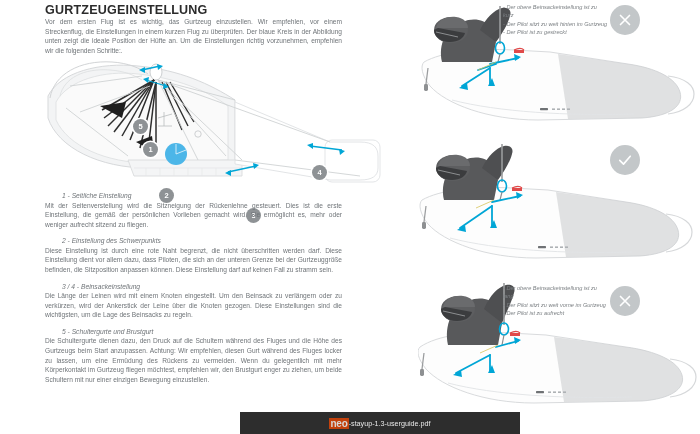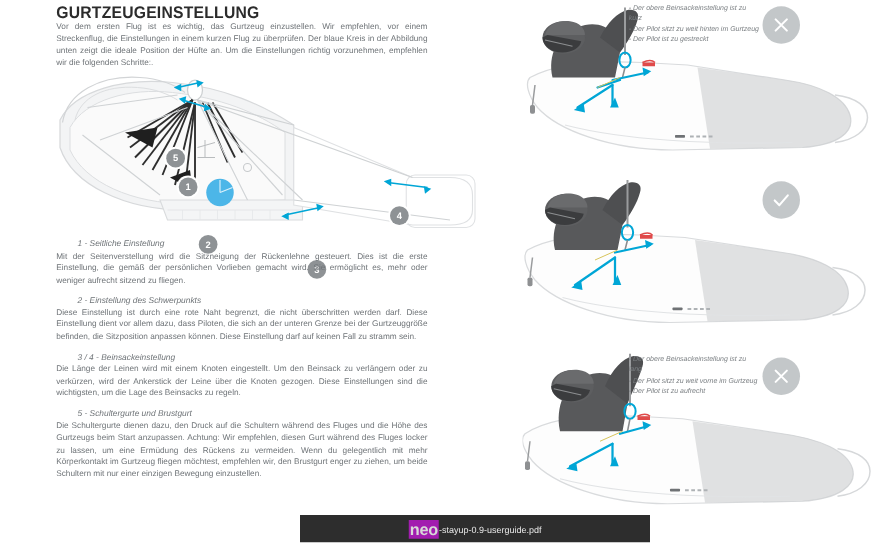--- a/index.html
+++ b/index.html
@@ -83,22 +83,22 @@
   .footer-bar {
     position: absolute; left: 240px; bottom: 0; width: 280px; height: 22px;
     background: #2d2d2d;
     display: flex; align-items: center; justify-content: center;
   }
   .file-chip {
     display: flex; align-items: center; gap: 0px;
     font-size: 7.2px; color: #e9e9e9;
   }
   .file-prefix {
-    background: #a21caf; color: #d8d8d8; padding: 0 1px;
-    font-size: 13px; font-weight: bold; letter-spacing: -0.2px;
+    background: #c2410c; color: #d8d8d8; padding: 0 1px;
+    font-size: 10px; font-weight: bold; letter-spacing: -0.2px;
   }
 </style>
 </head>
 <body>
 
 <div class="page">
 
   <div class="left-col">
 
     <div class="page-title">GURTZEUGEINSTELLUNG</div>
@@ -378,17 +378,17 @@
         <div class="nline">- Der obere Beinsackeinstellung ist zu lang</div>
         <div class="nline">- Der Pilot sitzt zu weit vorne im Gurtzeug</div>
         <div class="nline">- Der Pilot ist zu aufrecht</div>
       </div>
     </div>
   </div>
 
   <div class="footer-bar">
     <div class="file-chip">
       <span class="file-prefix">neo</span>
-      <span>-stayup-0.9-userguide.pdf</span>
+      <span>-stayup-1.3-userguide.pdf</span>
     </div>
   </div>
 
 </div>
 
 </body></html>

